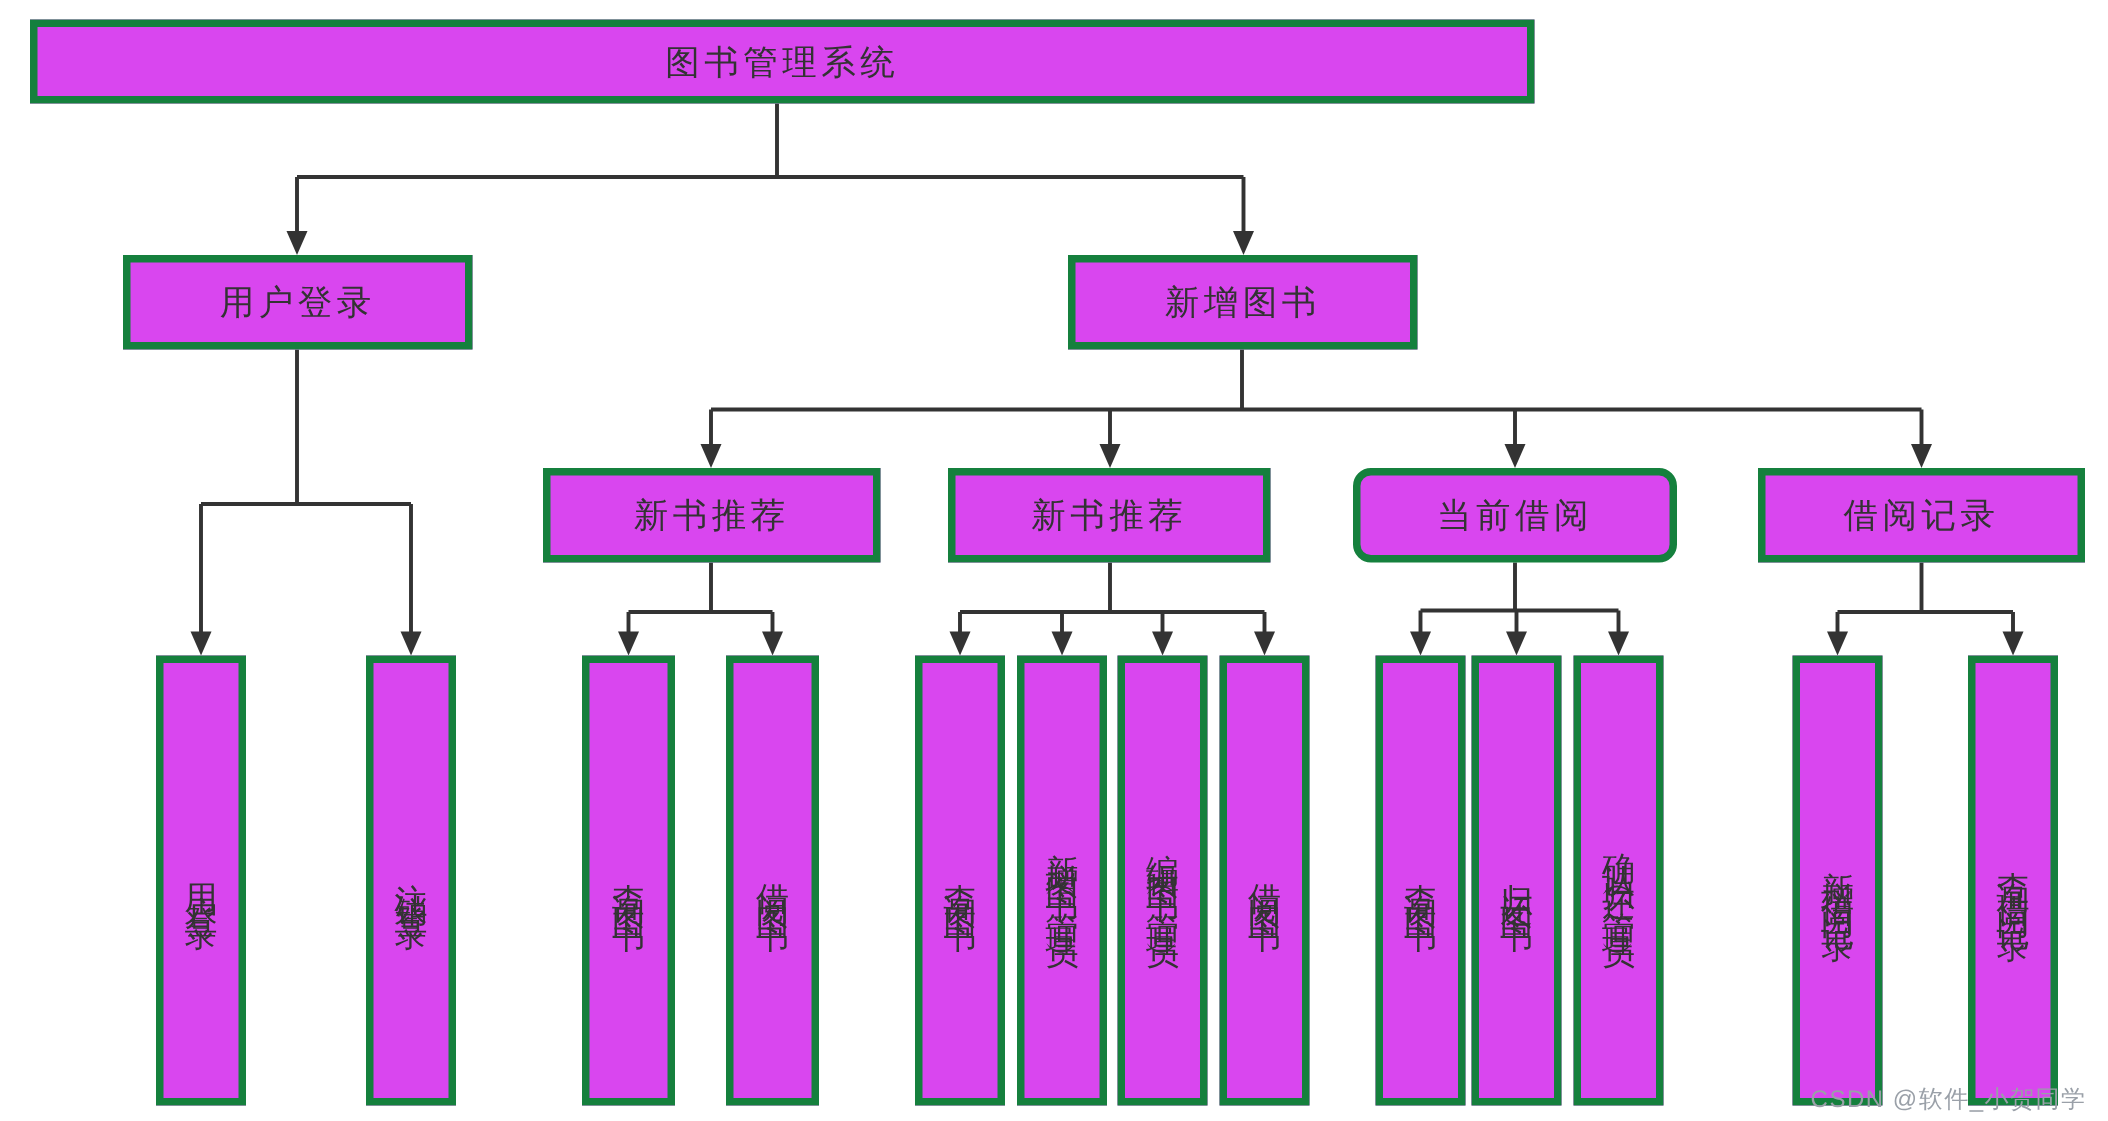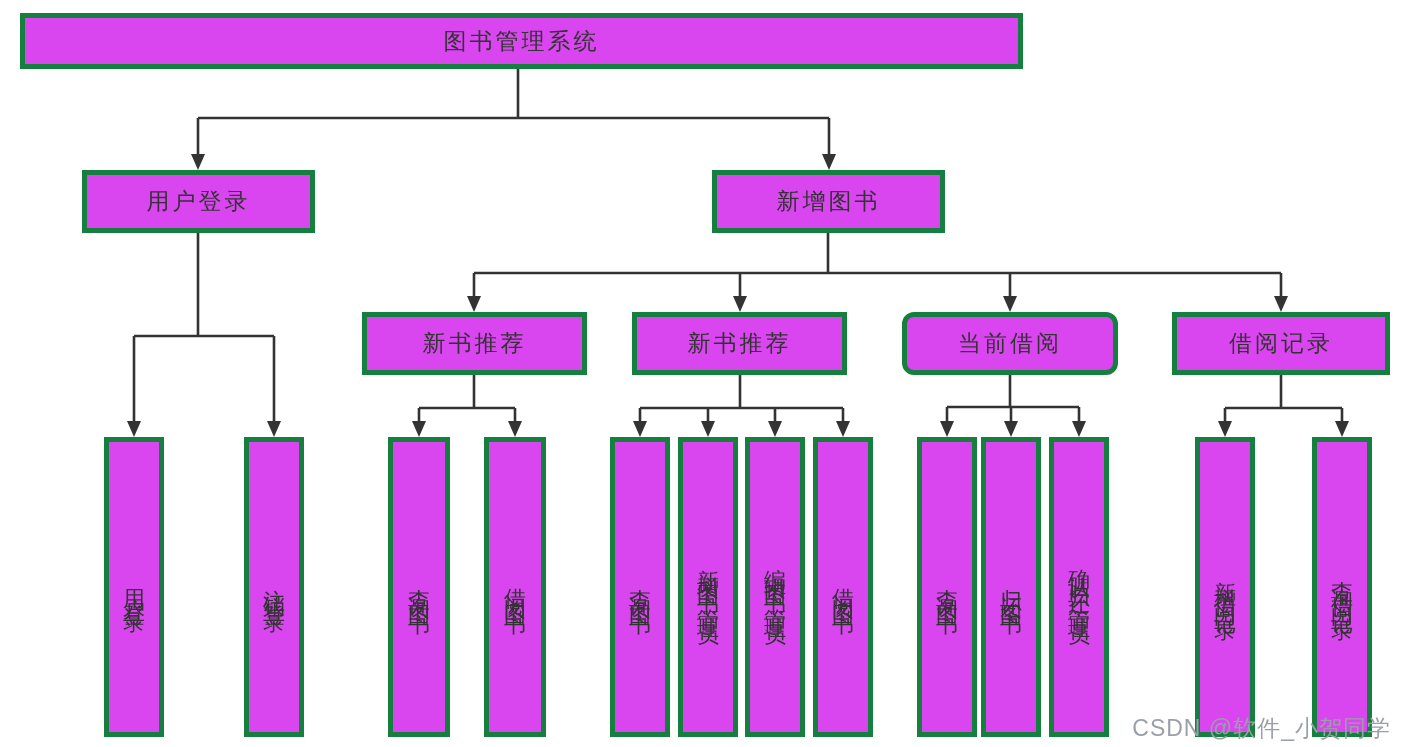--- a/index.html
+++ b/index.html
@@ -61,21 +61,21 @@
     text-orientation: mixed;
     font-size: 22px;
     letter-spacing: 8px;
     line-height: 1;
     white-space: nowrap;
   }
   .watermark {
     position: absolute;
     right: 14px;
     bottom: 3px;
-    font-size: 23px;
+    font-size: 16px;
     letter-spacing: 1px;
     color: #9aa0a8;
     z-index: 2;
     white-space: nowrap;
   }
 </style>
 </head>
 <body>
 
 <div class="canvas">

